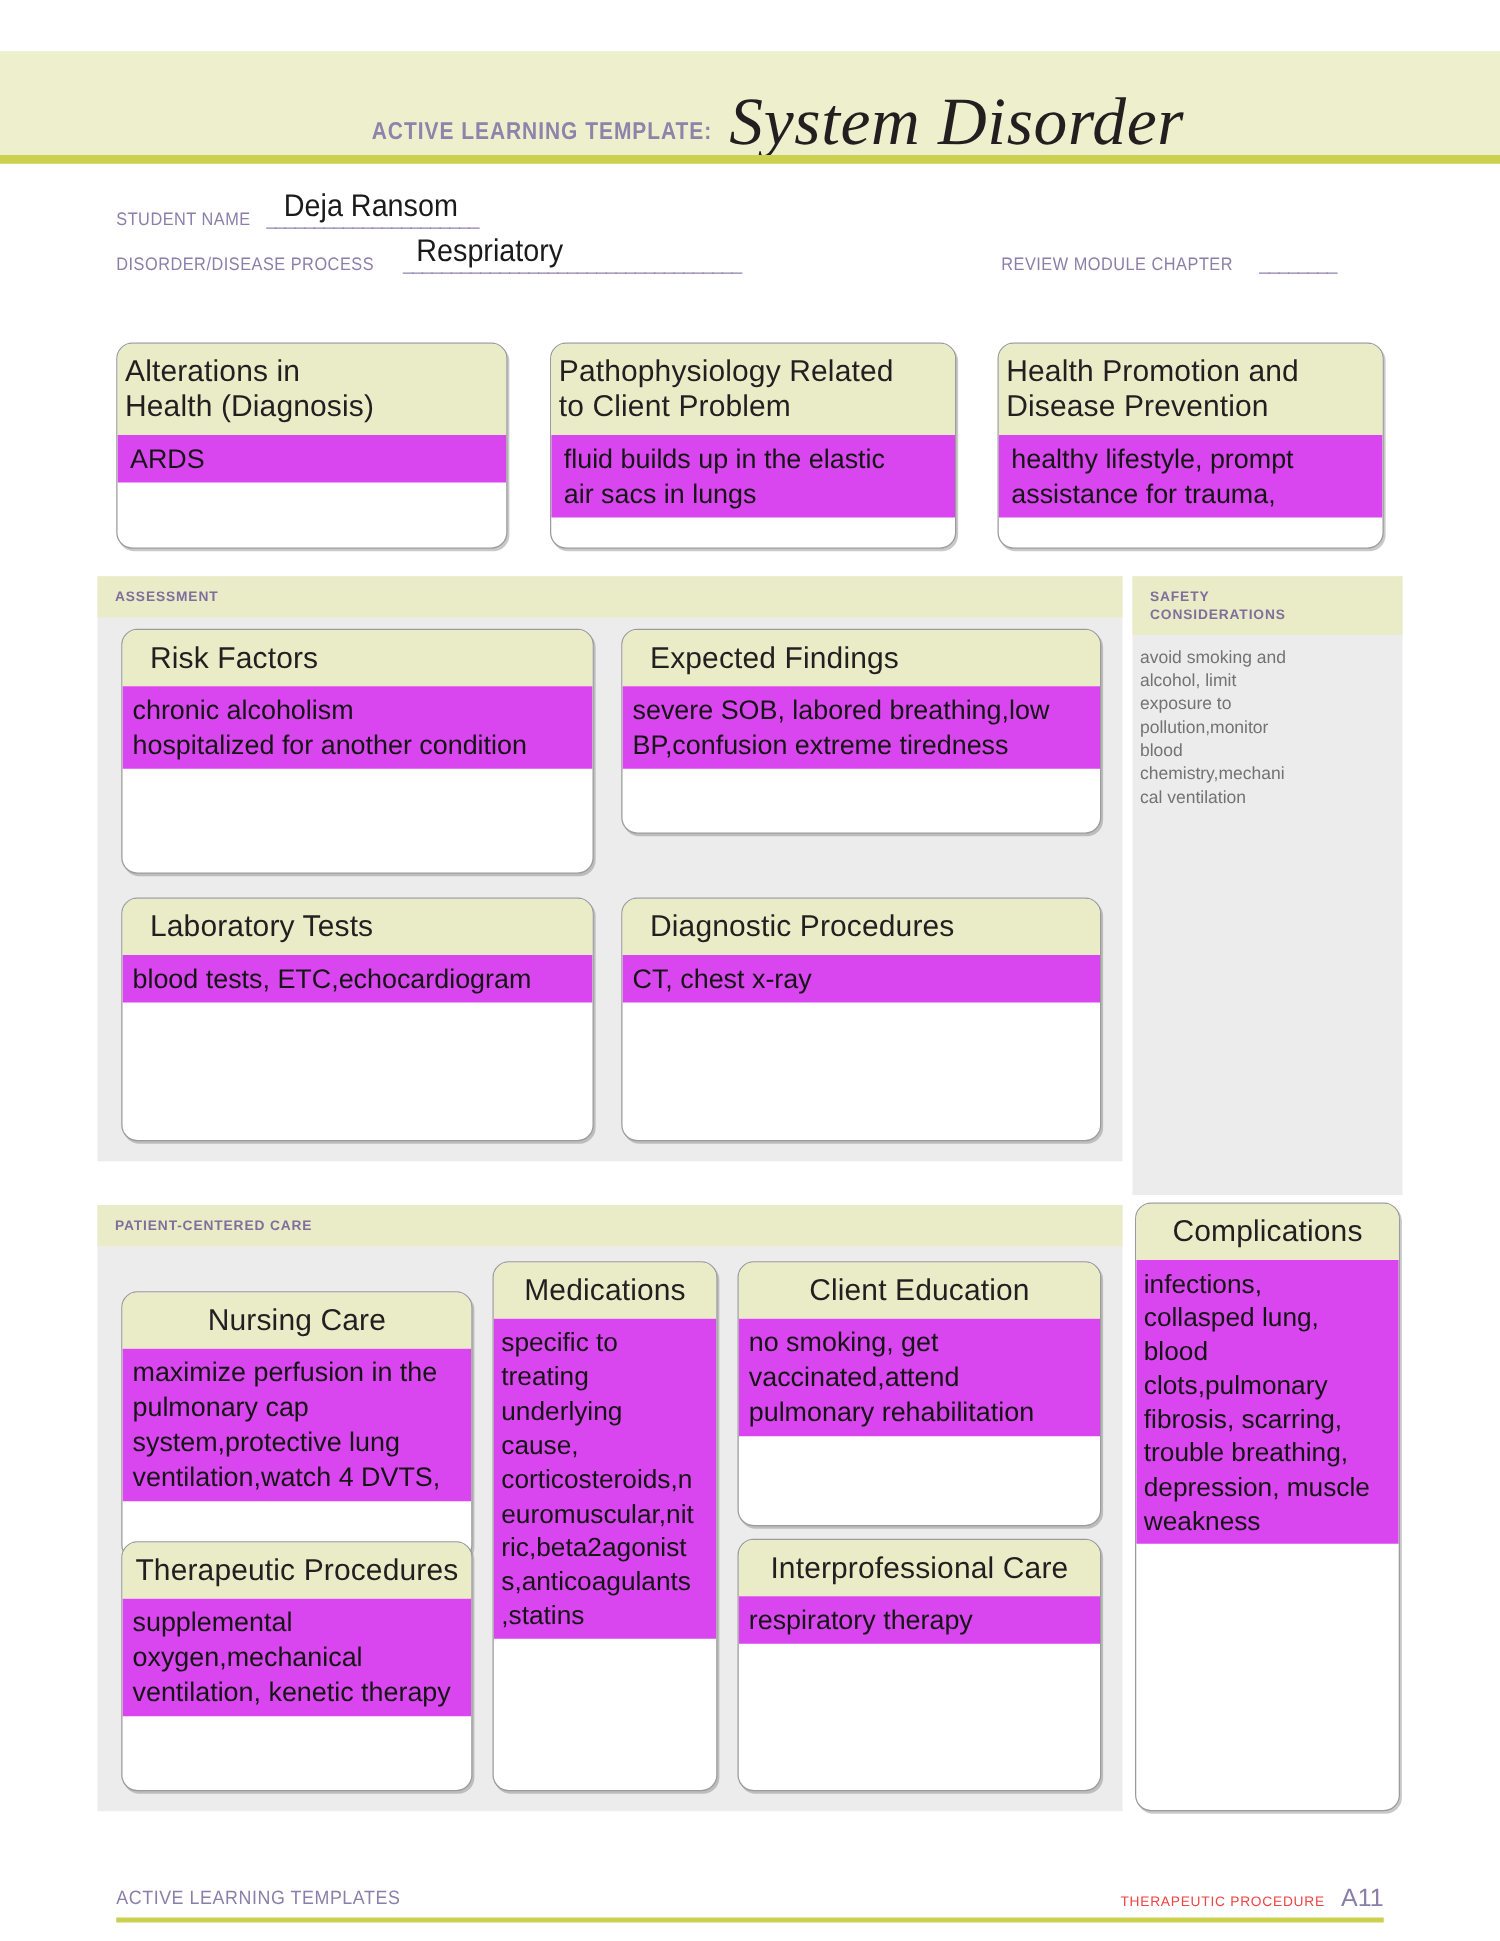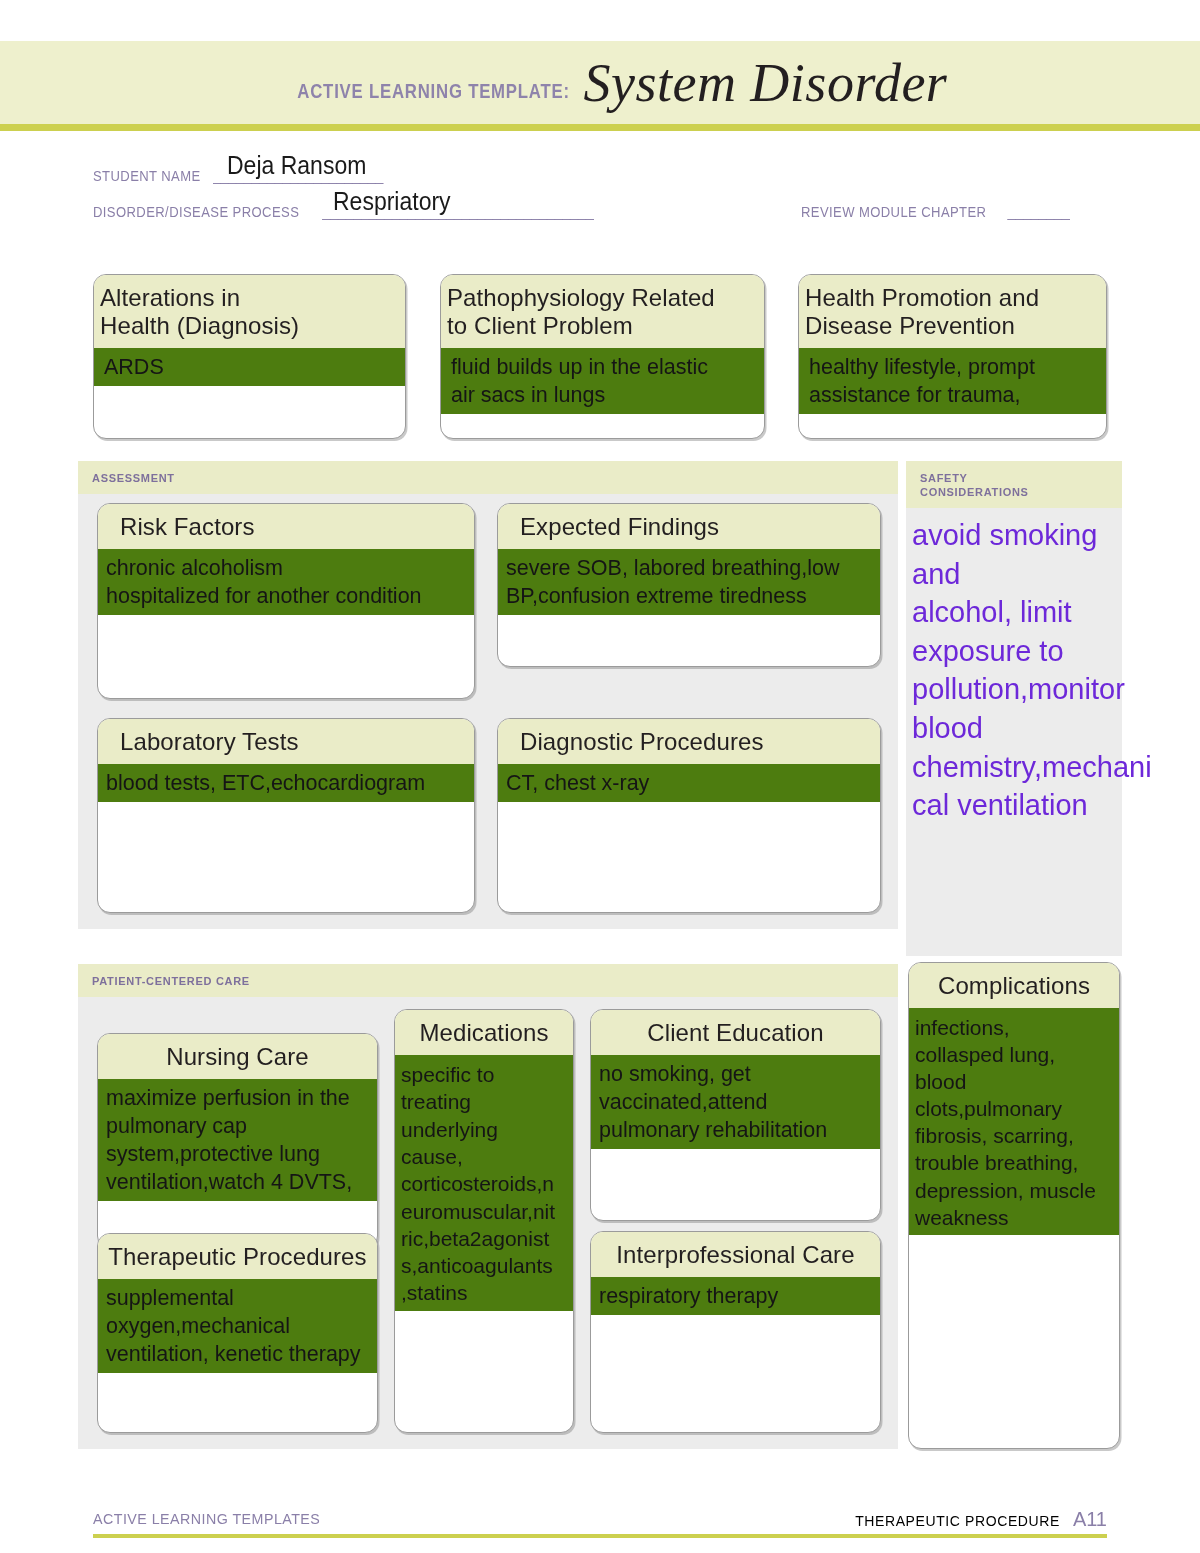--- a/index.html
+++ b/index.html
@@ -23,21 +23,21 @@
     background: #eef0cd;
   }
   .header-inner {
     position: absolute;
     left: 0; top: 0;
     width: 1200px; height: 83px;
     display: flex;
     align-items: flex-end;
     justify-content: center;
     gap: 14px;
-    padding-bottom: 14px;
+    padding-bottom: 0;
     box-sizing: border-box;
   }
   .alt-label {
     font-size: 19.5px;
     letter-spacing: 0.9px;
     color: #8e83ab;
     font-weight: bold;
     font-stretch: condensed;
     transform: scaleX(0.86);
     transform-origin: right bottom;
@@ -121,21 +121,21 @@
     background: #eaecc8;
     color: #231f20;
     font-size: 24px;
     line-height: 1.17;
     padding: 9px 0 8px 22px;
     font-stretch: condensed;
     letter-spacing: 0.1px;
     white-space: pre-line;
   }
   .card-body {
-    background: #4d7c0f;
+    background: #d946ef;
     color: #151515;
     font-size: 21.5px;
     line-height: 1.30;
     padding: 6px 4px 4px 8px;
     white-space: pre-line;
     font-stretch: condensed;
   }
 
   
   .top-box { top: 274px; height: 165px; }
@@ -179,22 +179,22 @@
   #card-clientedu { left: 590px; top: 1009px; width: 291px; height: 212px; }
   #card-therproc  { left: 97px;  top: 1233px; width: 281px; height: 200px; }
   #card-interprof { left: 590px; top: 1231px; width: 291px; height: 202px; }
 
   
   #card-complications { left: 908px; top: 962px; width: 212px; height: 487px; }
   #card-complications .card-title { text-align: center; padding-left: 0; }
 
   
   .safety-body {
-    color: #6d28d9;
-    font-size: 29px;
+    color: #737373;
+    font-size: 14px;
     line-height: 1.33;
     padding: 8px 4px 0 6px;
     white-space: pre-line;
     font-stretch: condensed;
   }
 
   
   #card-meds .card-title,
   #card-nursing .card-title,
   #card-clientedu .card-title,
@@ -223,23 +223,23 @@
   }
   .footer-right {
     position: absolute;
     right: 93px; top: 1508px;
     display: flex;
     align-items: baseline;
     gap: 13px;
     white-space: nowrap;
   }
   .footer-cat {
-    font-size: 14px;
+    font-size: 11px;
     letter-spacing: 0.6px;
-    color: #000000;
+    color: #ef4444;
     font-stretch: condensed;
     text-transform: uppercase;
   }
   .footer-page {
     font-size: 20px;
     color: #8a7fa8;
     font-stretch: condensed;
   }
 </style>
 </head>

